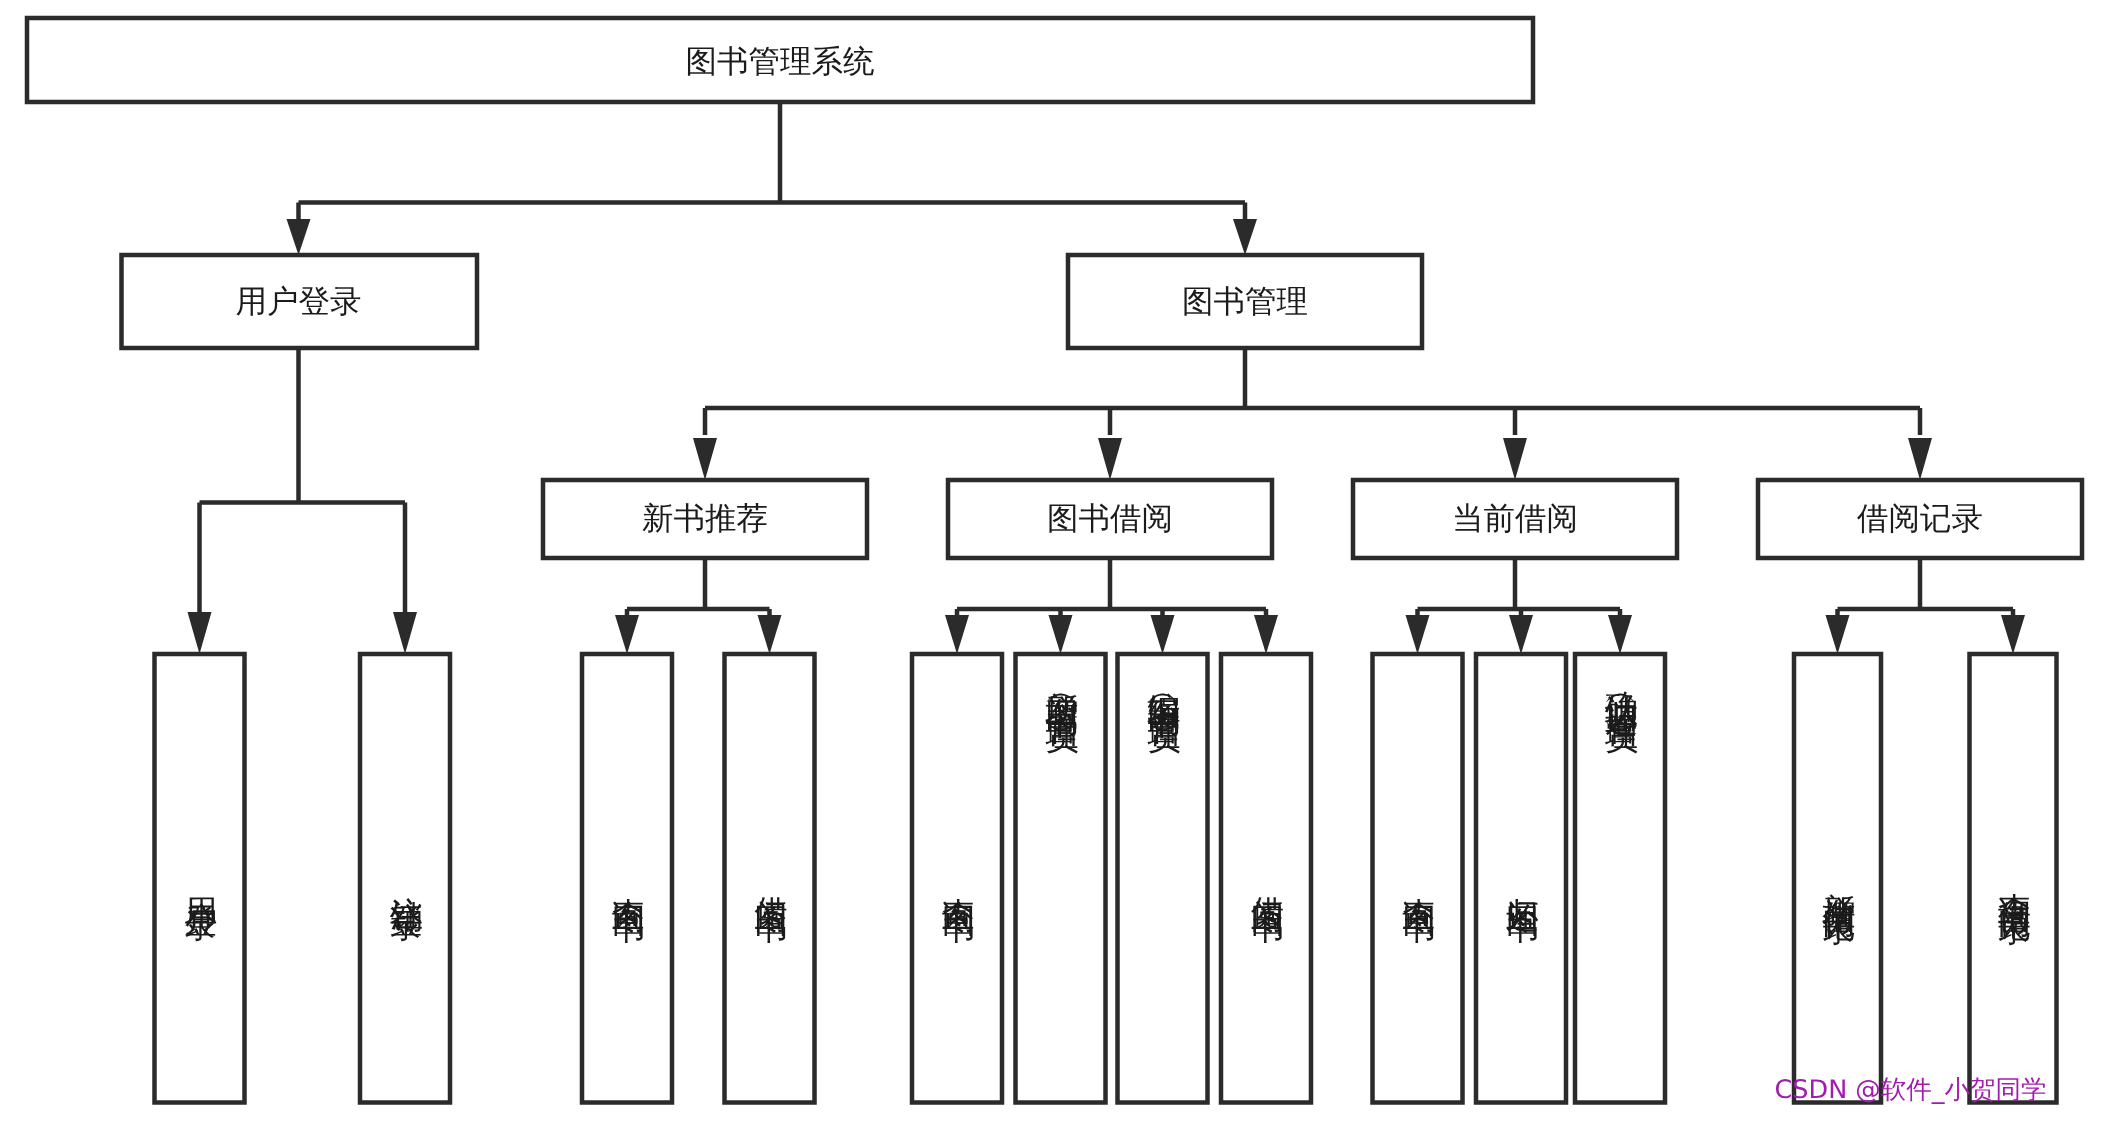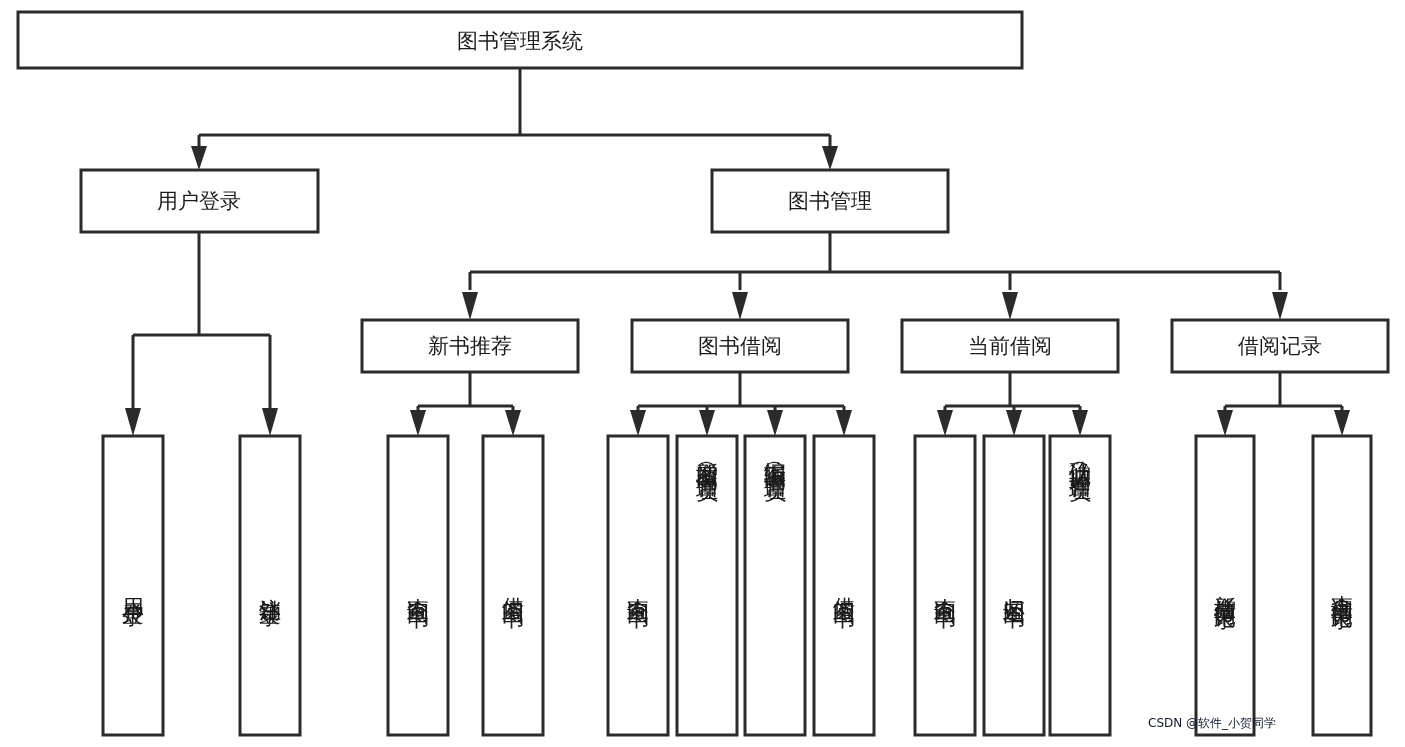--- a/index.html
+++ b/index.html
@@ -64,24 +64,24 @@
     letter-spacing: 3px;
     color: #1b1b1b;
     white-space: nowrap;
   }
   .leaf-label.centered {
     align-self: center;
   }
   .watermark {
     position: absolute;
     font-family: "DejaVu Sans", "Liberation Sans", sans-serif;
-    font-size: 12px;
-    color: #0f172a;
+    font-size: 17px;
+    color: #a21caf;
     white-space: nowrap;
-    left: 1148px;
+    left: 1183px;
     top: 715px;
   }
 </style>
 </head>
 <body>
 
 <div id="diagram-root">
 
   <svg class="flow" viewBox="0 0 1405 747">
 

